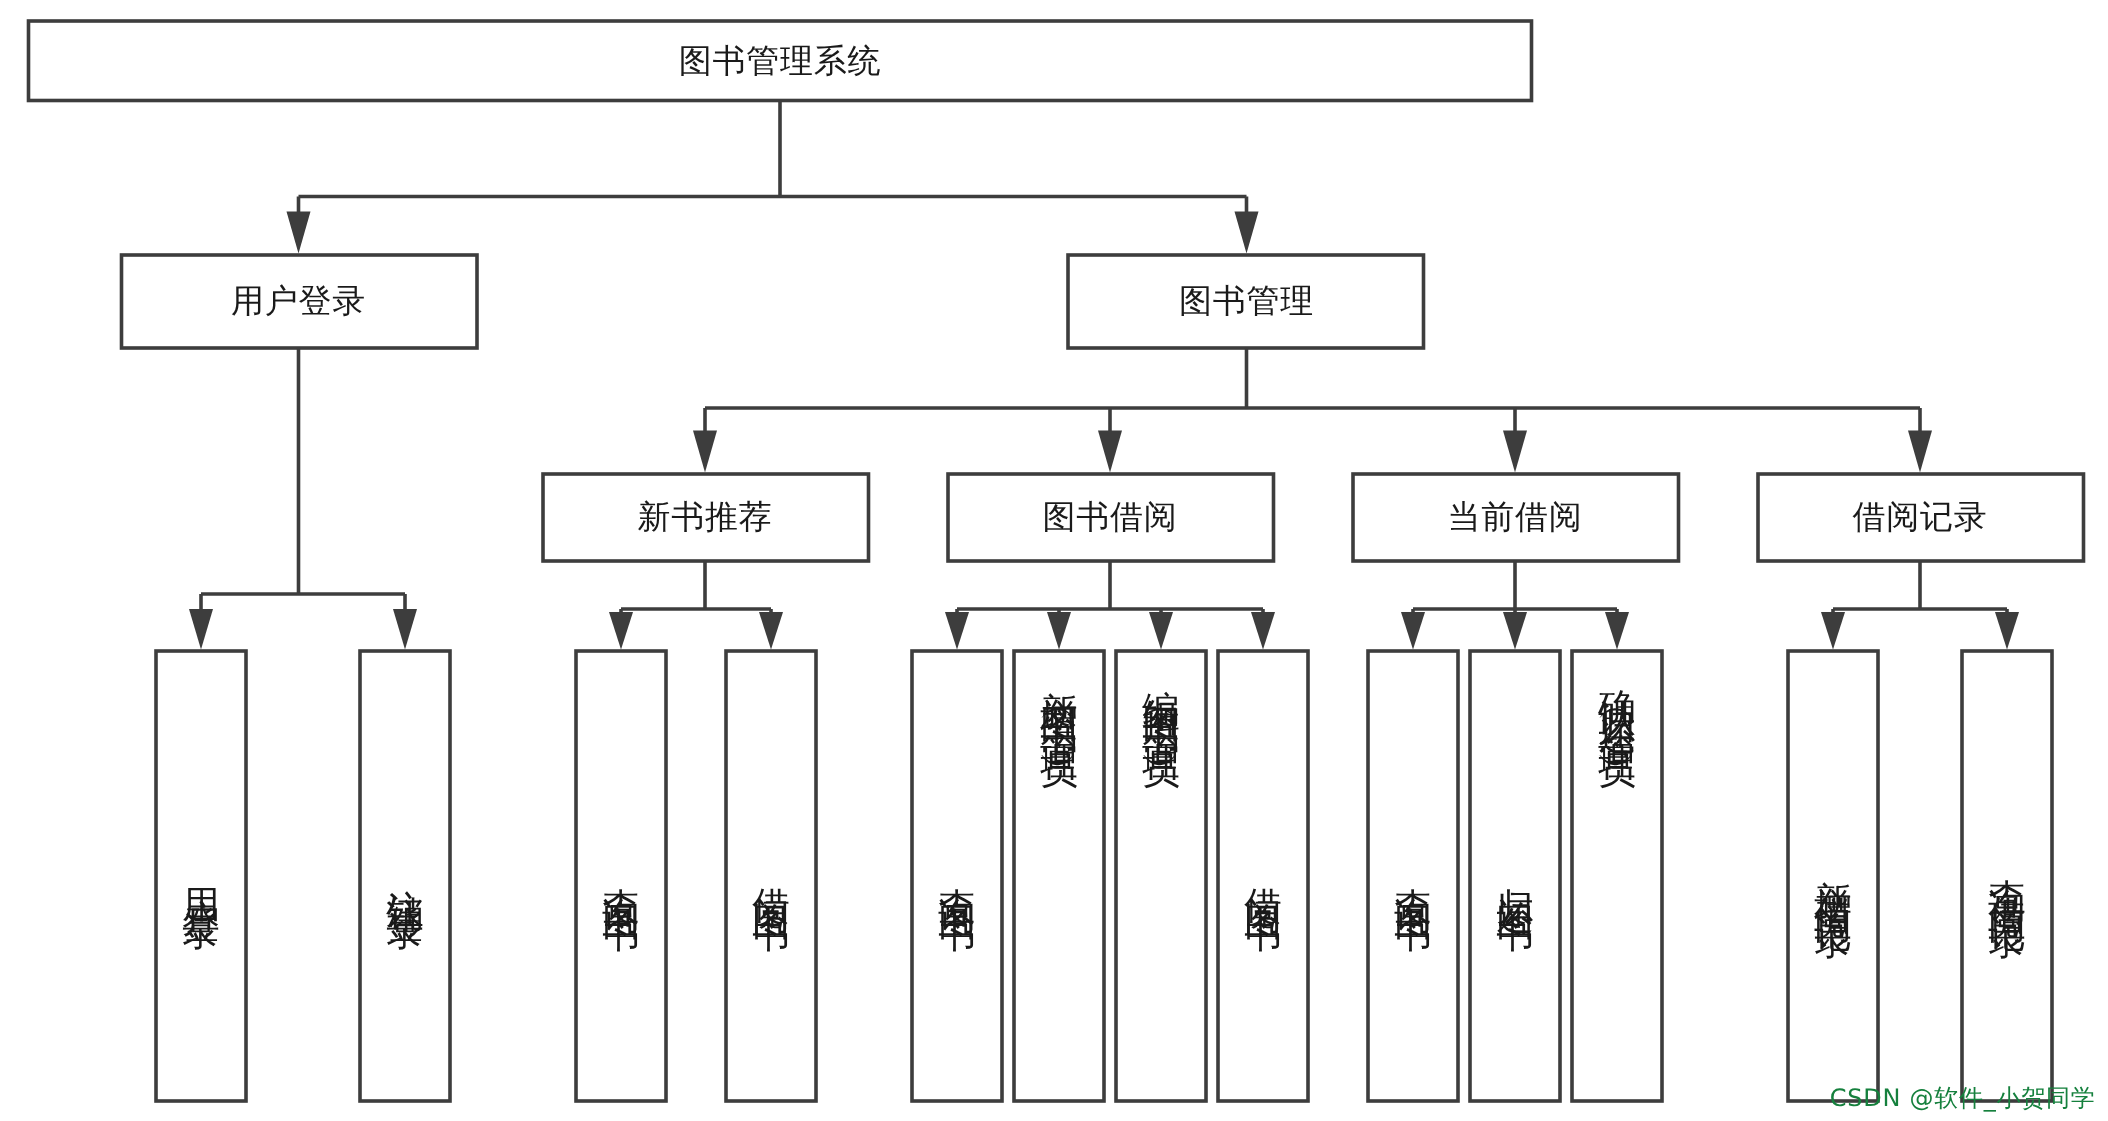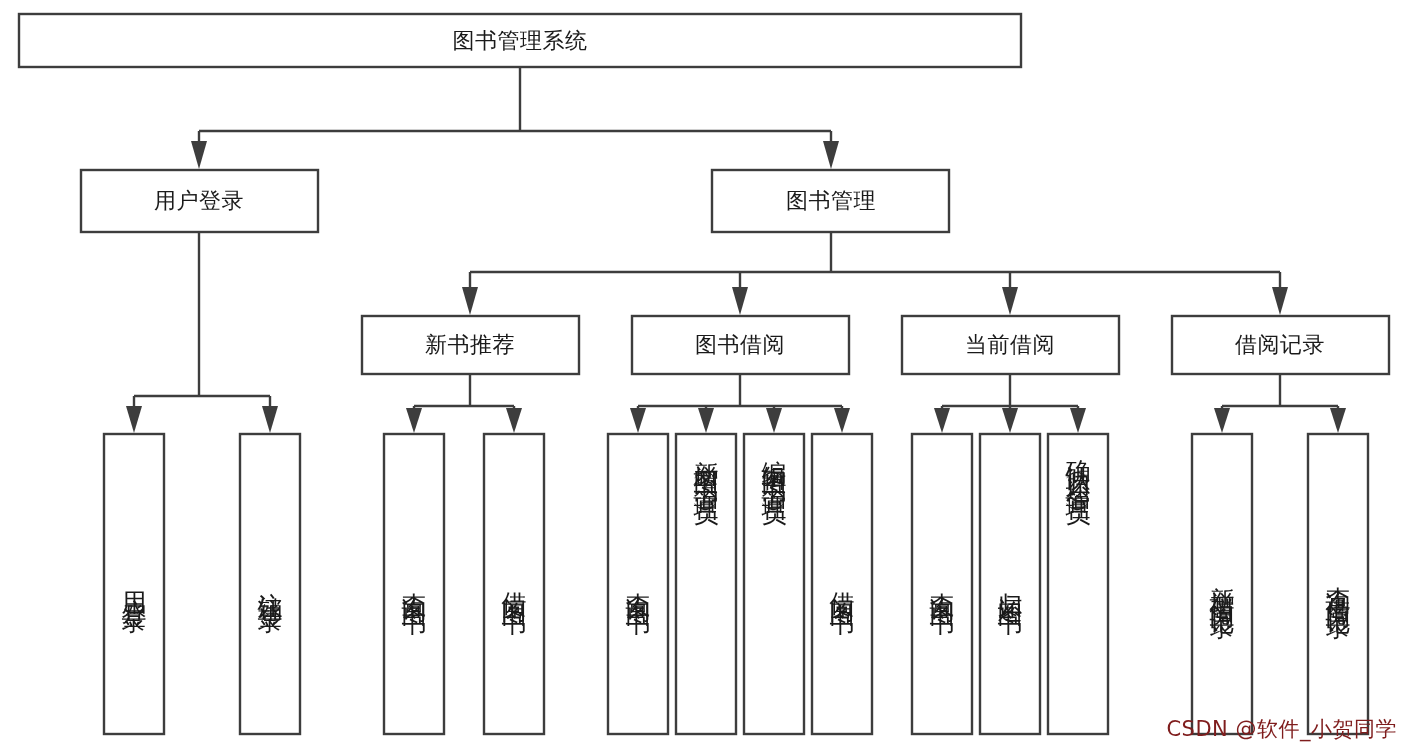--- a/index.html
+++ b/index.html
@@ -74,22 +74,22 @@
     color: #1a1a1a;
     letter-spacing: 6px;
     white-space: nowrap;
     text-align: center;
   }
   .watermark {
     position: absolute;
     right: 8px;
     bottom: 4px;
     font-family: "DejaVu Sans", "Liberation Sans", sans-serif;
-    font-size: 21px;
-    color: #7f1d1d;
+    font-size: 16px;
+    color: #15803d;
     white-space: nowrap;
     letter-spacing: 0.5px;
   }
 </style>
 </head>
 <body>
 
 <div id="diagram-root">
 
   <svg id="flowchart" viewBox="0 0 1405 747">

